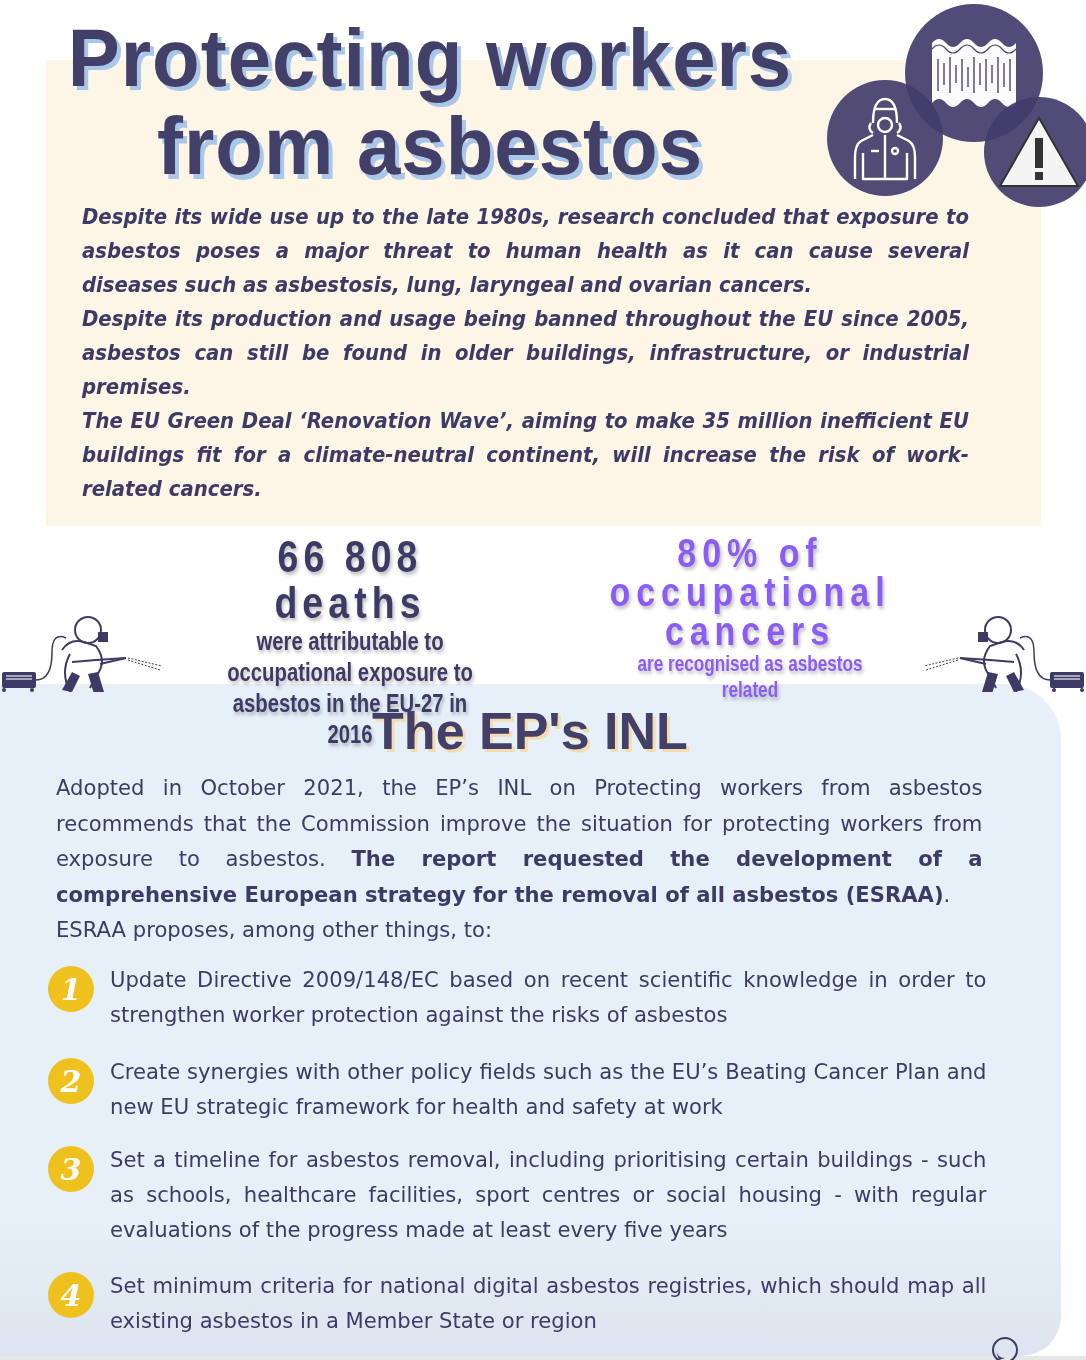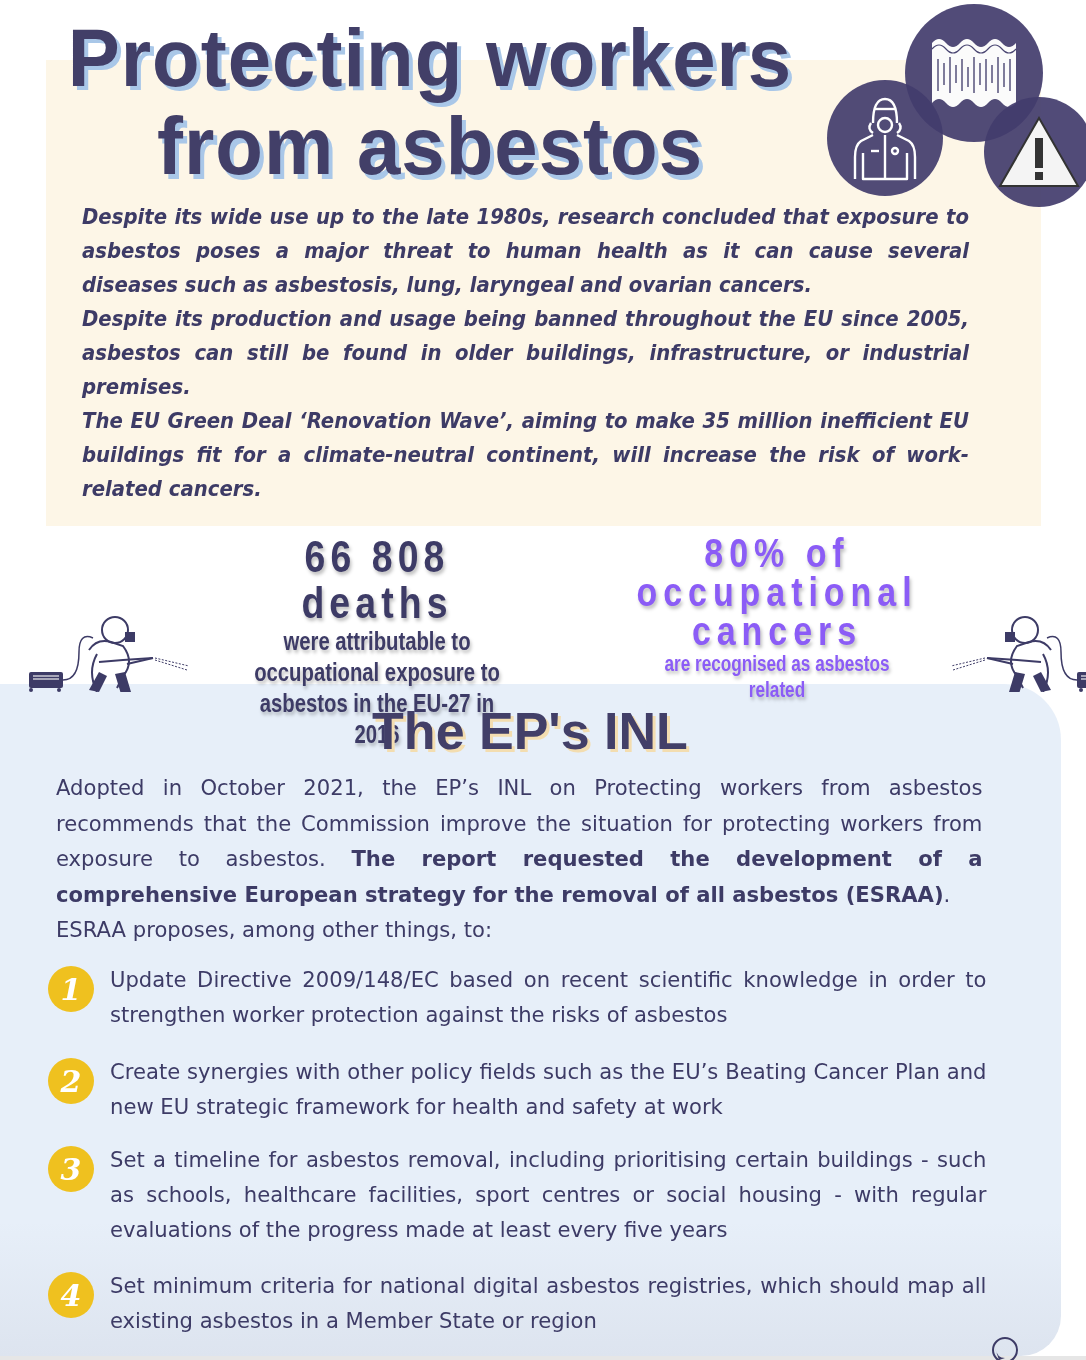--- a/index.html
+++ b/index.html
@@ -37,21 +37,21 @@
     position: absolute; left: 82px; top: 200px; width: 924px;
     font-family: "DejaVu Sans", sans-serif;
     font-style: italic; font-weight: bold;
     font-size: 20.5px; line-height: 34px;
     color: #3d3b66;
     text-align: justify;
     transform: scaleX(0.96); transform-origin: left top;
   }
   .intro p { margin: 0; }
 
-  .stats-row { position: absolute; left: 0; top: 530px; width: 878px; height: 160px; margin-left: 27px; }
+  .stats-row { position: absolute; left: 0; top: 530px; width: 878px; height: 160px; }
 
   .stat1 {
     position: absolute; left: 180px; top: 4px; width: 340px; text-align: center;
     color: #3d3b66;
     text-shadow: 2px 3px 4px rgba(0,0,0,0.25);
     font-family: "Liberation Sans", sans-serif;
   }
   .stat1 .big {
     font-size: 44px; font-weight: bold; letter-spacing: 6px; line-height: 46px;
     transform: scaleX(0.85);

